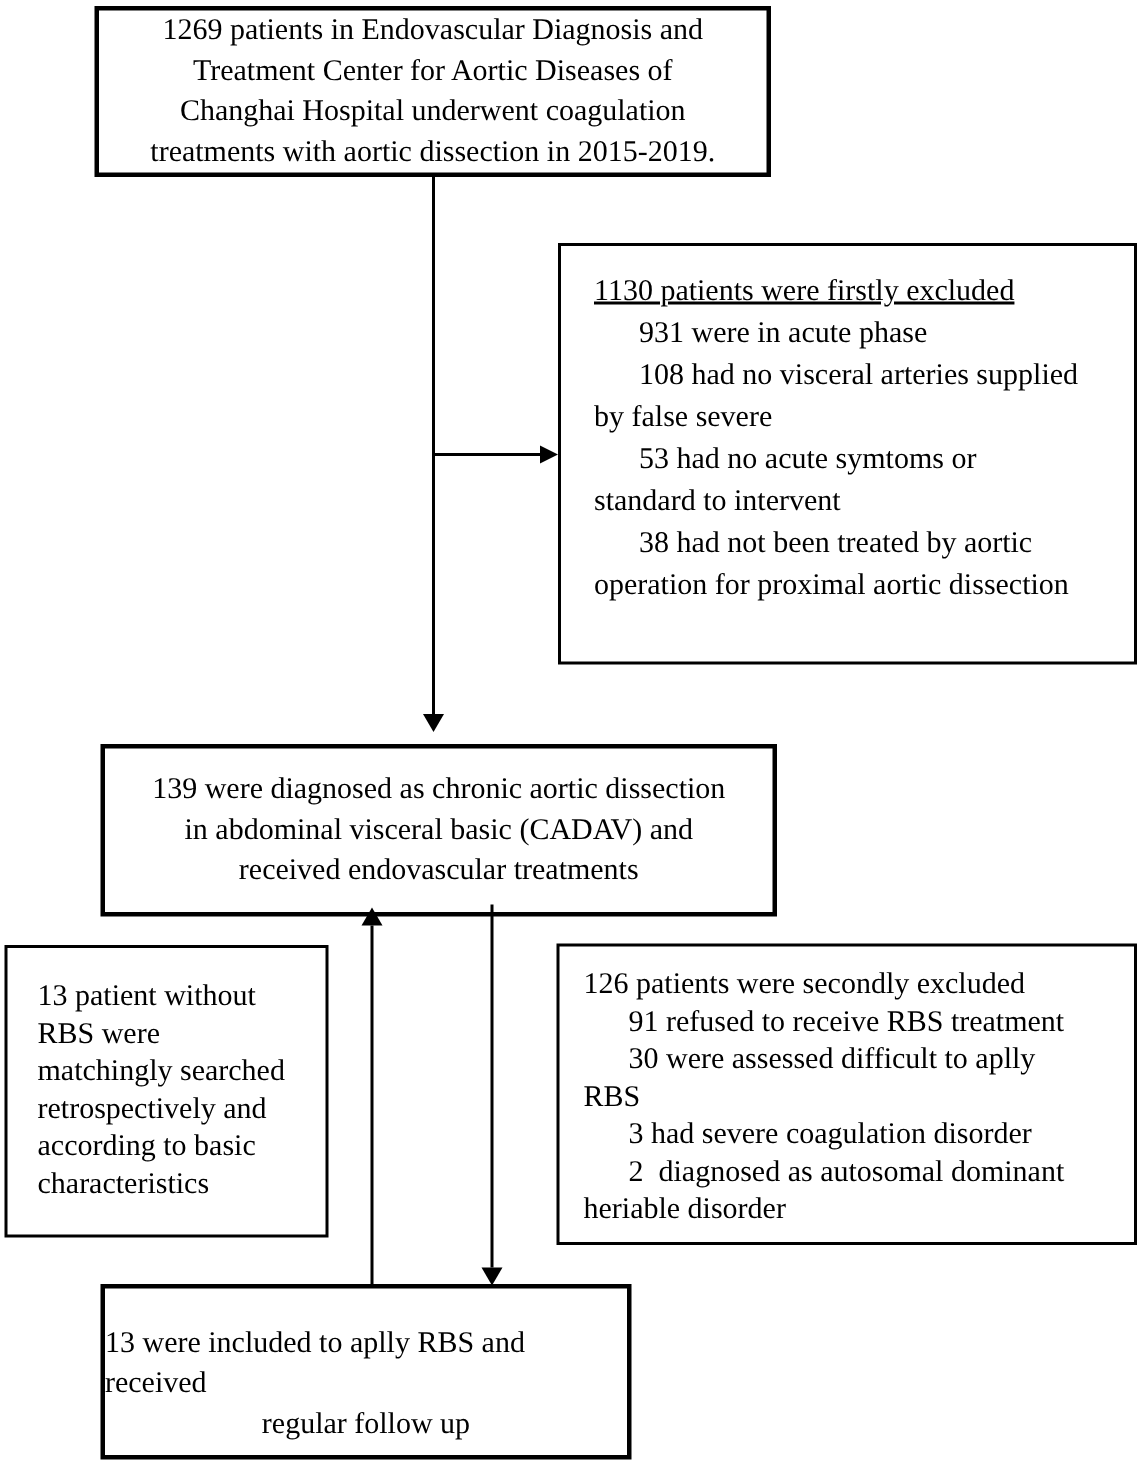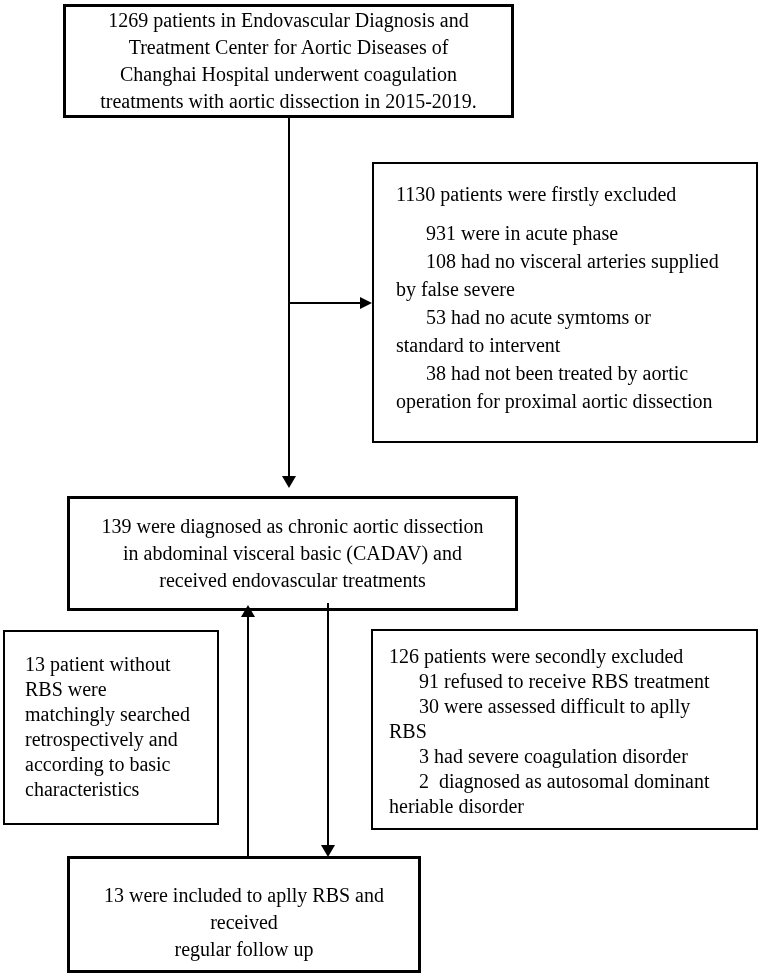--- a/index.html
+++ b/index.html
@@ -6,25 +6,25 @@
   #figure{
     position:relative;width:765px;height:978px;background:#ffffff;
     font-family:"Liberation Serif","DejaVu Serif",serif;color:#000000;
     overflow:hidden;
   }
   .box{
     position:absolute;box-sizing:border-box;background:#ffffff;
     border:2px solid #000000;font-size:20px;
   }
   .box.thick{border-width:3px;}
-  .center-text{display:flex;flex-direction:column;justify-content:center;align-items:center;text-align:center;}
+  .center-text{display:flex;flex-direction:column;justify-content:center;align-items:center;}
   .line{white-space:pre;}
   .center-text .line{white-space:normal;}
   .indent{padding-left:30px;}
-  .title-gap{margin-bottom:11px;}
+  .title-gap{margin-bottom:0;text-decoration:underline;}
   
   #box-initial{left:63px;top:4px;width:451px;height:114px;line-height:27px;}
   #box-first-exclusion{left:372px;top:162px;width:386px;height:281px;line-height:28px;padding:16px 8px 0 22px;}
   #box-cadav{left:67px;top:496px;width:451px;height:115px;line-height:27px;}
   #box-matched{left:3px;top:630px;width:216px;height:195px;line-height:25px;padding:20px 6px 0 20px;}
   #box-second-exclusion{left:371px;top:629px;width:387px;height:201px;line-height:25px;padding:13px 6px 0 16px;}
   #box-final{left:67px;top:856px;width:354px;height:117px;line-height:27px;padding-top:16px;}
   
   .vline,.hline{position:absolute;background:#000000;}
   .vline{width:2px;}

